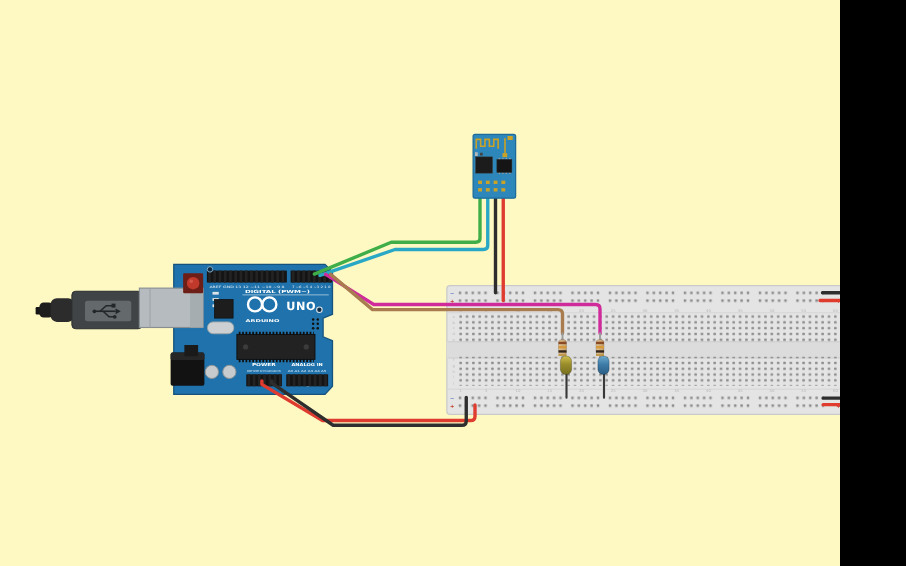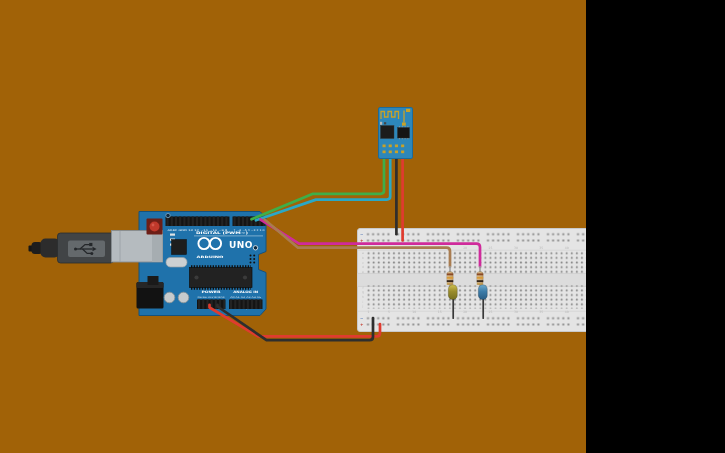--- a/index.html
+++ b/index.html
@@ -1,16 +1,16 @@
 <!DOCTYPE html>
 <html><head>
 <meta charset="utf-8">
 <style>
   html,body{margin:0;padding:0;background:#000;}
-  #canvas{position:relative;width:586px;height:453px;background:#a16207;overflow:hidden;
+  #canvas{position:relative;width:672px;height:453px;background:#fef9c3;overflow:hidden;
           font-family:"DejaVu Sans","Liberation Sans",sans-serif;}
   svg{position:absolute;left:0;top:0;}
   text{font-family:"DejaVu Sans","Liberation Sans",sans-serif;}
 </style>
 </head>
 <body>
 
 <div id="canvas">
 <svg width="725" height="453" viewBox="0 0 725 453" xmlns="http://www.w3.org/2000/svg">
   <defs>

